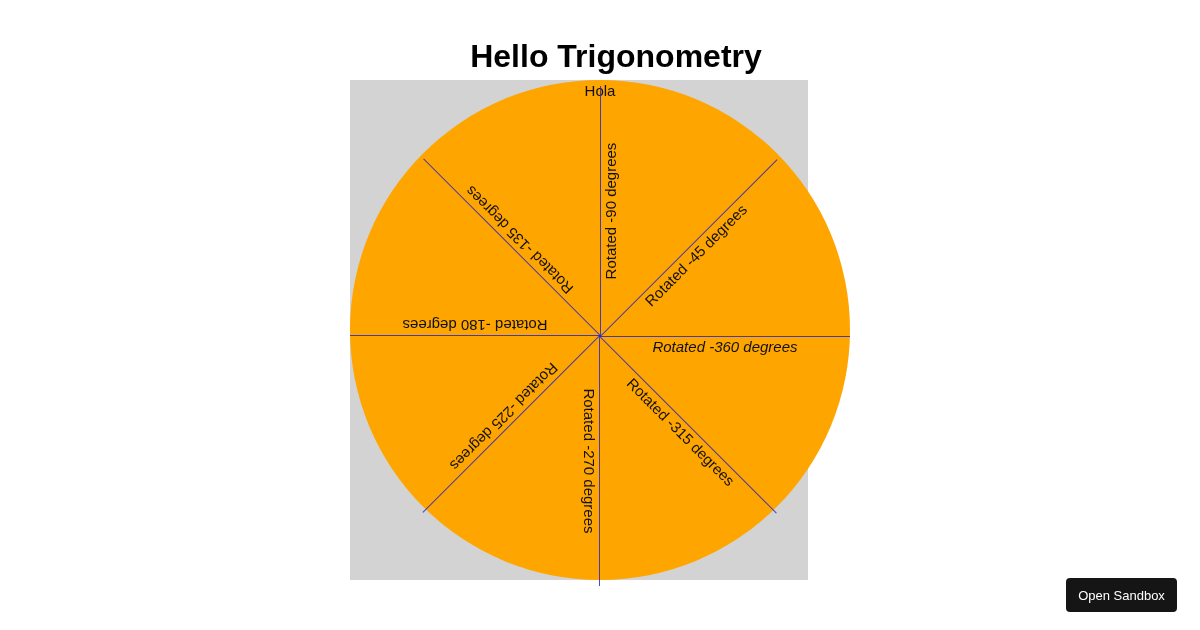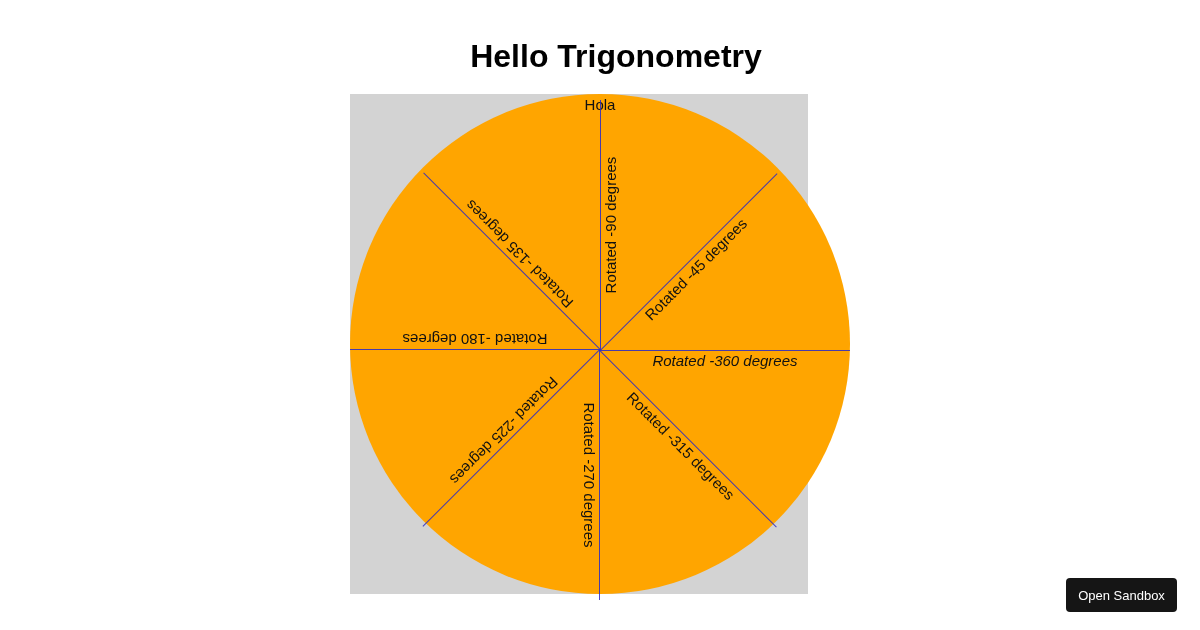--- a/index.html
+++ b/index.html
@@ -9,21 +9,20 @@
       font-family: "Liberation Sans", sans-serif;
     }
     .title {
       position: absolute; left: 0; top: 18px; width: 1200px;
       text-align: center; font-size: 32px; font-weight: bold; color: #000;
       margin: 16px; line-height: 44px;
     }
     .stage {
       position: absolute; left: 350px; top: 80px; width: 458px; height: 500px;
       background: #d3d3d3;
-      margin-top: 14px;
     }
     .circle {
       position: absolute; left: 0; top: 0; width: 500px; height: 500px;
       border-radius: 50%; background: #ffa500;
     }
     .hola {
       position: absolute; left: 0; top: 2px; width: 500px; text-align: center;
       font-size: 15px; color: #111; line-height: 18px;
     }
     .ray {

